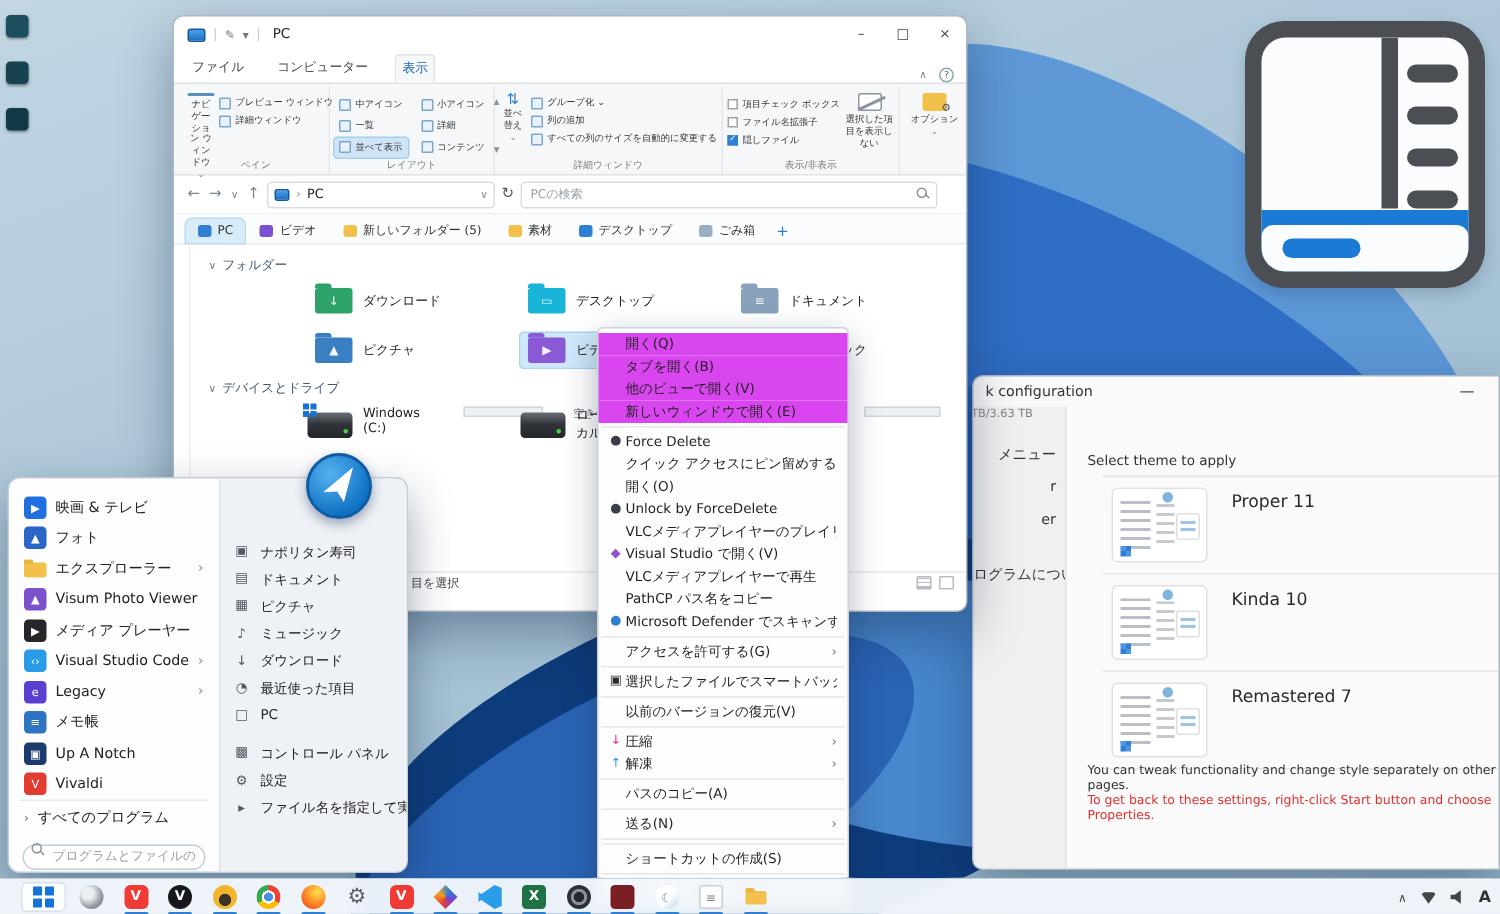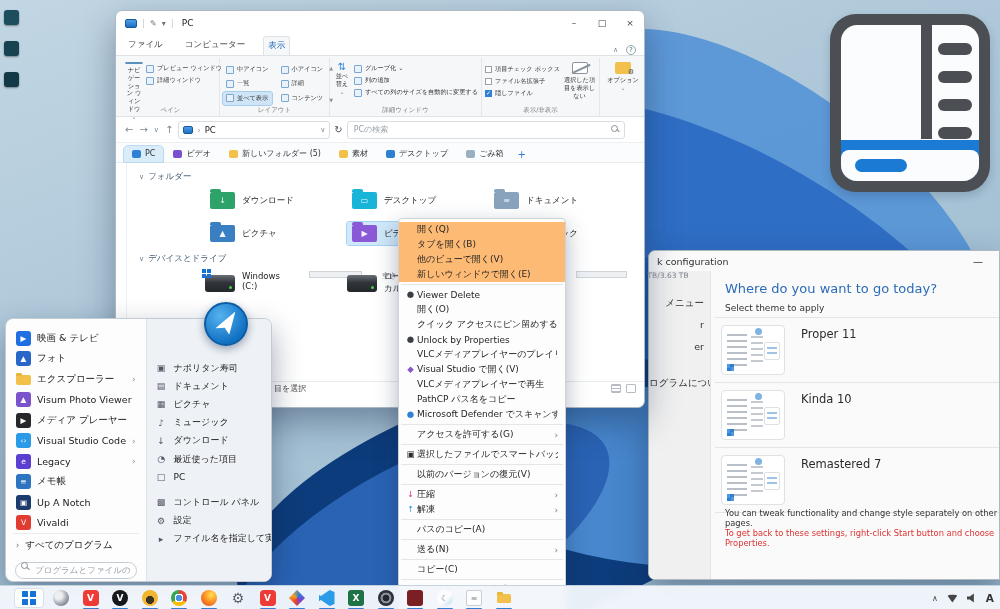--- a/index.html
+++ b/index.html
@@ -22,21 +22,21 @@
 
 .config{left:648px;top:250px;width:352px;height:330px;z-index:2;background:#fafafa;border-radius:7px 0 0 7px;overflow:hidden}
 .cfg-title{height:20px;display:flex;align-items:center;padding:0 8px;font-size:9.5px;color:#333}
 .cfg-min{margin-left:auto;color:#333;font-size:10px;padding:0 8px}
 .cfg-side{position:absolute;left:0;top:20px;bottom:0;width:62px;background:#f0f0f0;border-right:1px solid #e2e2e2;padding-top:26px}
 .cfg-side-item{height:14px;margin-bottom:8px;font-size:9.5px;color:#333;text-align:right;padding-right:6px;overflow:hidden;white-space:nowrap}
 .cfg-side-item.big-gap{margin-top:22px}
 .cfg-main{position:absolute;left:62px;top:20px;right:0;bottom:0}
 .cfg-h1{position:absolute;left:14px;top:10px;font-size:13px;color:#2b6cb8}
 .cfg-h2{position:absolute;left:14px;top:32px;font-size:9px;color:#333}
-.cards{position:absolute;left:4px;right:0;top:46px;border-top:1px solid #e5e5e5}
+.cards{position:absolute;left:24px;right:0;top:46px;border-top:1px solid #e5e5e5}
 .card{display:flex;align-items:flex-start;gap:16px;padding:7px 6px;border-bottom:1px solid #e5e5e5;min-height:64px}
 .thumb{position:relative;width:64px;height:50px;background:#fff;border:1px solid #e1e1e1;border-radius:4px;flex:none}
 .th-l1{position:absolute;left:5px;top:8px;width:20px;height:32px;background:repeating-linear-gradient(#b9bfc6 0 2px,transparent 2px 6px)}
 .th-l2{position:absolute;left:29px;top:10px;width:12px;height:28px;background:repeating-linear-gradient(#c4cad0 0 2px,transparent 2px 6px)}
 .th-fly{position:absolute;right:4px;top:16px;width:16px;height:18px;background:#fff;border:1px solid #e0e0e0;border-radius:2px}
 .th-fly::after{content:'';position:absolute;inset:4px 2px;background:repeating-linear-gradient(#9fc3e4 0 2px,transparent 2px 5px)}
 .th-dot{position:absolute;left:33px;top:2px;width:7px;height:7px;border-radius:50%;background:#7fb3e0}
 .th-flag{position:absolute;left:5px;bottom:3px;width:7px;height:7px;background:conic-gradient(#2f7fd3 0 90deg,#4f97e0 0 180deg,#2f7fd3 0 270deg,#4f97e0 0)}
 .card-title{font-size:11.5px;color:#2b2b2b;margin:2px 0 7px}
 .card-bullet{font-size:8px;color:#4a4a4a;line-height:1.55}
@@ -123,21 +123,21 @@
 .dfill{height:100%;width:var(--fill);background:#2f7fd3}
 .ddetail{font-size:7.5px;color:#7a828a;white-space:nowrap}
 .estatus{position:absolute;left:0;right:0;bottom:0;height:14px;border-top:1px solid #e8ebee;display:flex;align-items:center;font-size:8px;color:#444}
 .est-left{margin-left:158px}
 .est-icons{position:absolute;right:8px;display:flex;gap:5px;color:#8a949e;font-size:8px}
 .vbtn{width:10px;height:9px;border:1px solid #b5bcc3;border-radius:1px;background:#fff}
 .vbtn.lines{background:repeating-linear-gradient(#b5bcc3 0 1px,#fff 1px 3px)}
 
 .cmenu{position:absolute;left:398px;top:218px;width:168px;z-index:5;background:#fdfdfd;border:1px solid #cfd2d6;border-radius:4px;box-shadow:0 8px 22px rgba(20,40,70,.35);padding:3px 0}
 .cm-item{display:flex;align-items:center;height:15px;padding:0 7px 0 5px}
-.cm-item.group-top{background:#fdba74}
+.cm-item.group-top{background:#d946ef}
 .cm-ic{width:13px;flex:none;font-size:8.5px;color:var(--c);text-align:center;line-height:1}
 .cm-label{font-size:9px;color:#1f1f1f;white-space:nowrap;overflow:hidden}
 .cm-sub{margin-left:auto;color:#777;font-size:9px}
 .cm-item.sep{height:1px;background:#e6e6e6;margin:2px 2px;padding:0}
 
 .smenu{position:absolute;left:5px;top:318px;width:267px;height:264px;z-index:4;border:1px solid #c3ccd5;border-radius:8px;box-shadow:0 12px 30px rgba(15,35,65,.4);display:flex;overflow:hidden;background:#fdfdfe}
 .sm-left{width:143px;padding:9px 7px 7px;display:flex;flex-direction:column}
 .sm-app{display:flex;align-items:center;gap:6px;height:20.5px;padding:0 3px;border-radius:3px}
 .sm-chip{width:15px;height:15px;border-radius:3px;background:var(--c);color:#fff;font-size:7.5px;display:flex;align-items:center;justify-content:center;flex:none}
 .sm-app.folder-chip .sm-chip{background:transparent;position:relative}
@@ -231,21 +231,20 @@
       <span class="cfg-min">—</span>
     </div>
     <div class="cfg-side">
 
     <div class="cfg-side-item"><span>メニュー</span></div>
         <div class="cfg-side-item"><span>r</span></div>
         <div class="cfg-side-item"><span>er</span></div>
         <div class="cfg-side-item big-gap"><span>ログラムについて</span></div>
       </div>
     <div class="cfg-main">
-      <div class="cfg-h1">Where do you want to go today?</div>
       <div class="cfg-h2">Select theme to apply</div>
       <div class="cards">
 
           <div class="card">
             <div class="thumb">
               <div class="th-l1"></div>
               <div class="th-l2"></div>
               <div class="th-fly"></div>
               <div class="th-dot"></div>
               <div class="th-flag"></div>
@@ -788,39 +787,39 @@
       </div>
 
       <div class="cm-item sep">
         
         
         
       </div>
 
       <div class="cm-item" style="--c: #3a3f46;">
         <span class="cm-ic"><span>●</span></span>
-        <span class="cm-label">Viewer Delete</span>
+        <span class="cm-label">Force Delete</span>
 
       </div>
 
       <div class="cm-item">
         <span class="cm-ic"></span>
+        <span class="cm-label">クイック アクセスにピン留めする</span>
+
+      </div>
+
+      <div class="cm-item">
+        <span class="cm-ic"></span>
         <span class="cm-label">開く(O)</span>
-
-      </div>
-
-      <div class="cm-item">
-        <span class="cm-ic"></span>
-        <span class="cm-label">クイック アクセスにピン留めする</span>
 
       </div>
 
       <div class="cm-item" style="--c: #3a3f46;">
         <span class="cm-ic"><span>●</span></span>
-        <span class="cm-label">Unlock by Properties</span>
+        <span class="cm-label">Unlock by ForceDelete</span>
 
       </div>
 
       <div class="cm-item">
         <span class="cm-ic"></span>
         <span class="cm-label">VLCメディアプレイヤーのプレイリストに追加</span>
 
       </div>
 
       <div class="cm-item" style="--c: #8a57ce;">
@@ -924,25 +923,20 @@
         <span class="cm-label">送る(N)</span>
         <span class="cm-sub">›</span>
       </div>
 
       <div class="cm-item sep">
         
         
         
       </div>
 
-      <div class="cm-item">
-        <span class="cm-ic"></span>
-        <span class="cm-label">コピー(C)</span>
-
-      </div>
 
       <div class="cm-item sep">
         
         
         
       </div>
 
       <div class="cm-item">
         <span class="cm-ic"></span>
         <span class="cm-label">ショートカットの作成(S)</span>

